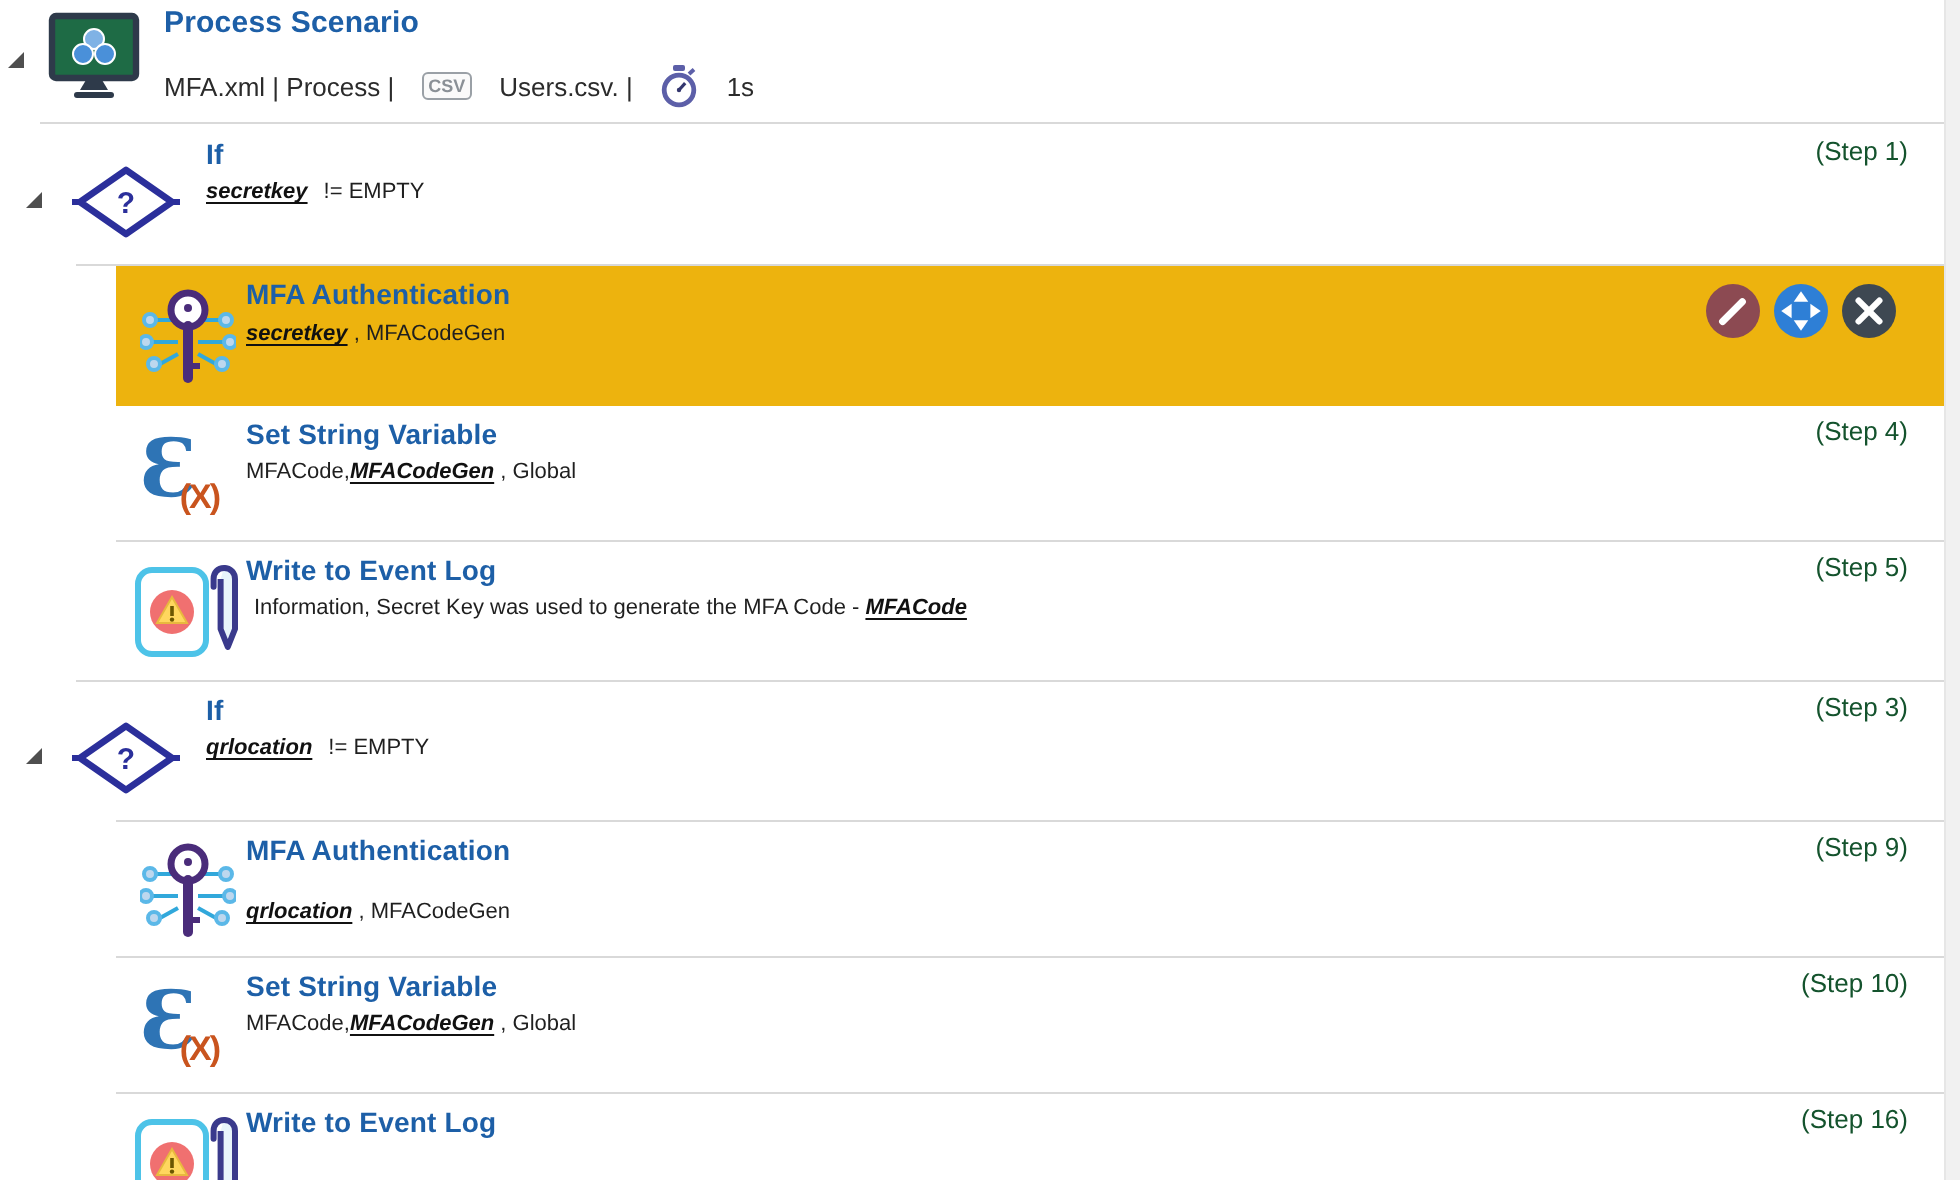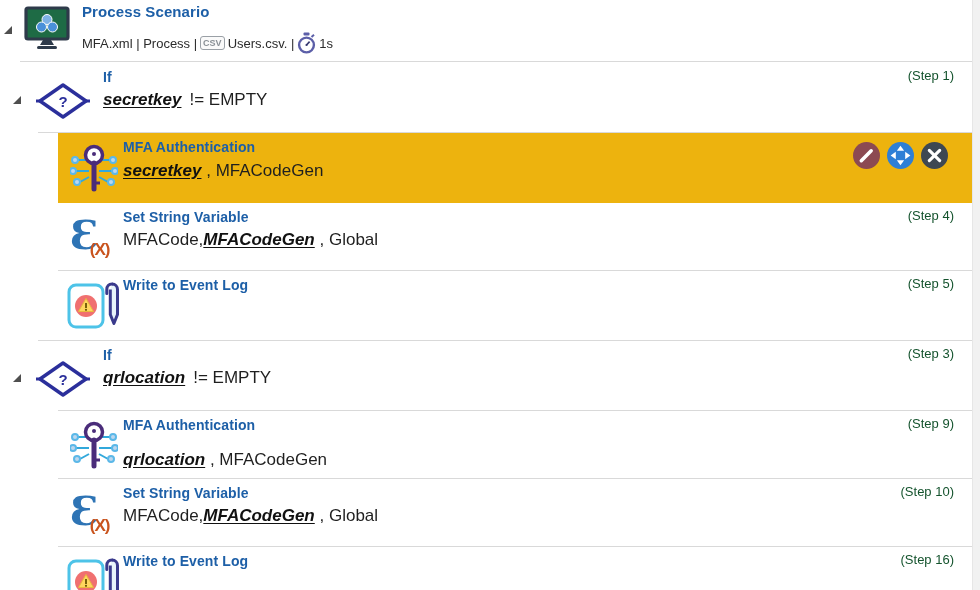--- a/index.html
+++ b/index.html
@@ -21,34 +21,34 @@
     position:absolute; width:0; height:0;
     border-bottom:8px solid #4f4f4f; border-left:8px solid transparent;
   }
   .icon-abs { position:absolute; }
   .title {
     position:absolute; font-size:14px; font-weight:700; color:#1d5fa7;
     white-space:nowrap; letter-spacing:0.1px;
   }
   .hdr-title { font-size:15px; }
   .sub {
-    position:absolute; font-size:17px; color:#1f1f1f; white-space:nowrap;
+    position:absolute; font-size:11px; color:#1f1f1f; white-space:nowrap;
   }
   .sub .var {
     font-weight:700; font-style:italic; text-decoration:underline;
     text-underline-offset:2px; color:#111;
   }
   .sub .gap { margin-left:8px; }
   .step-label {
     position:absolute; right:18px; top:5px; font-size:13px; color:#14532d;
     white-space:nowrap;
   }
   .meta {
     position:absolute; left:82px; top:32px; font-size:13px; color:#2b2b2b;
-    display:flex; align-items:center; gap:3px; white-space:nowrap;
+    display:flex; align-items:center; gap:14px; white-space:nowrap;
   }
   .csv-badge {
     display:inline-block; font-size:9px; font-weight:700; color:#8a9096;
     border:1px solid #9aa0a6; border-radius:3px; padding:0 2px;
     line-height:12px; background:#fafafa;
   }
   .actions {
     position:absolute; right:24px; top:9px; display:flex; gap:7px;
   }
   .actions svg { display:block; cursor:pointer; }
@@ -176,20 +176,23 @@
     <svg class="icon-abs" style="left:66px;top:7px;" width="56" height="56" viewBox="0 0 56 56">
       <rect x="3" y="7" width="34" height="42" rx="7" fill="#ffffff" stroke="#4dc3e8" stroke-width="3"></rect>
       <circle cx="20" cy="28" r="11" fill="#f07070"></circle>
       <path d="M20 20.5 l7.5 13 h-15 z" fill="#ffd75e" stroke="#e8b93e" stroke-width="1"></path>
       <rect x="19.1" y="25" width="1.8" height="5" fill="#6b5600"></rect>
       <circle cx="20" cy="31.8" r="1.1" fill="#6b5600"></circle>
       <path d="M46 6 c3.5 0 5.5 2.6 5.5 5.5 v25 l-3.6 9 l-3.6 -9 v-25" fill="#e8f4fb" stroke="#3a3a8c" stroke-width="3" stroke-linejoin="round"></path>
       <path d="M46 6 c-3.2 0 -5.2 2.4 -5.2 5.4 v4" fill="none" stroke="#3a3a8c" stroke-width="3" stroke-linecap="round"></path>
     </svg>
     <div class="title" style="left:123px;top:6px;">Write to Event Log</div>
+    <div class="sub" style="left:127px;top:27px;">
+      <span>Information, Secret Key was used to generate the MFA Code - </span><span class="var">MFACode</span>
+    </div>
     <div class="step-label">(Step 5)</div>
   </div>
   <div class="sep" style="top:340px;left:38px;width:934px;"></div>
 
   <div class="row" style="top:341px;height:70px;">
     <div class="tri" style="left:13px;top:33px;"></div>
     <svg class="icon-abs" style="left:36px;top:19px;" width="54" height="38" viewBox="0 0 54 38">
       <line x1="0" y1="19" x2="8" y2="19" stroke="#2b2f9b" stroke-width="3"></line>
       <line x1="46" y1="19" x2="54" y2="19" stroke="#2b2f9b" stroke-width="3"></line>
       <polygon points="27,3 50,19 27,35 4,19" fill="#ffffff" stroke="#2b2f9b" stroke-width="3.4" stroke-linejoin="round"></polygon>

